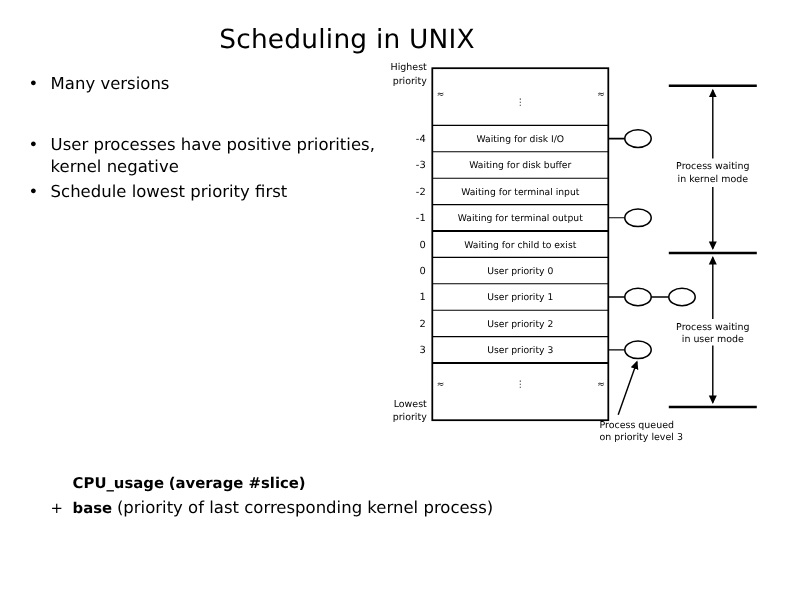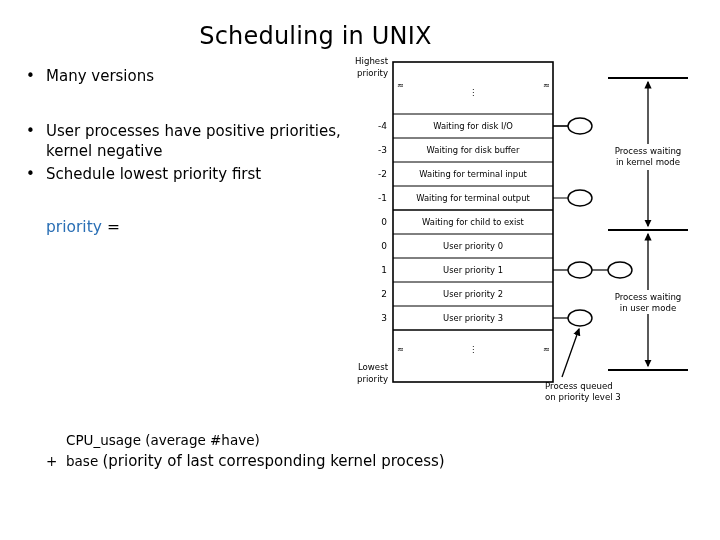--- a/index.html
+++ b/index.html
@@ -72,21 +72,21 @@
     font-size: 13.5px;
     line-height: 21px;
   }
   .fline { white-space: nowrap; }
   .fline .plus {
     display: inline-block;
     width: 20px;
     text-align: left;
   }
   .fline .indent { display: inline-block; width: 20px; }
-  .bold-term { font-weight: normal; text-align: center; }
+  .bold-term { font-weight: bold; text-align: center; }
   .small-note { font-size: 15px; }
 
   
   .diagram {
     position: absolute;
     left: 340px;
     top: 52px;
     width: 380px;
     height: 350px;
   }
@@ -117,30 +117,26 @@
   <div class="gap-xs"></div>
 
   <div class="bullet">Schedule lowest priority first</div>
 
   <div class="gap-xs"></div>
 
 
   <div class="gap-md"></div>
 
 
-  <div class="formula">
-    <span class="kw-blue">priority</span>
-    <span>=</span>
-  </div>
 </div>
 
 <div class="formula-lines">
   <div class="fline">
     <span class="indent"></span><span class="bold-term">CPU_usage</span>
-    <span class="bold-term">(average #have)</span>
+    <span class="bold-term">(average #slice)</span>
   </div>
   <div class="fline">
     <span class="plus">+</span><span class="bold-term">base</span>
     <span class="small-note">(priority of last corresponding kernel process)</span>
   </div>
 </div>
 
 <div class="diagram">
   <svg width="380" height="350" viewBox="0 0 380 350" xmlns="http://www.w3.org/2000/svg">
 

